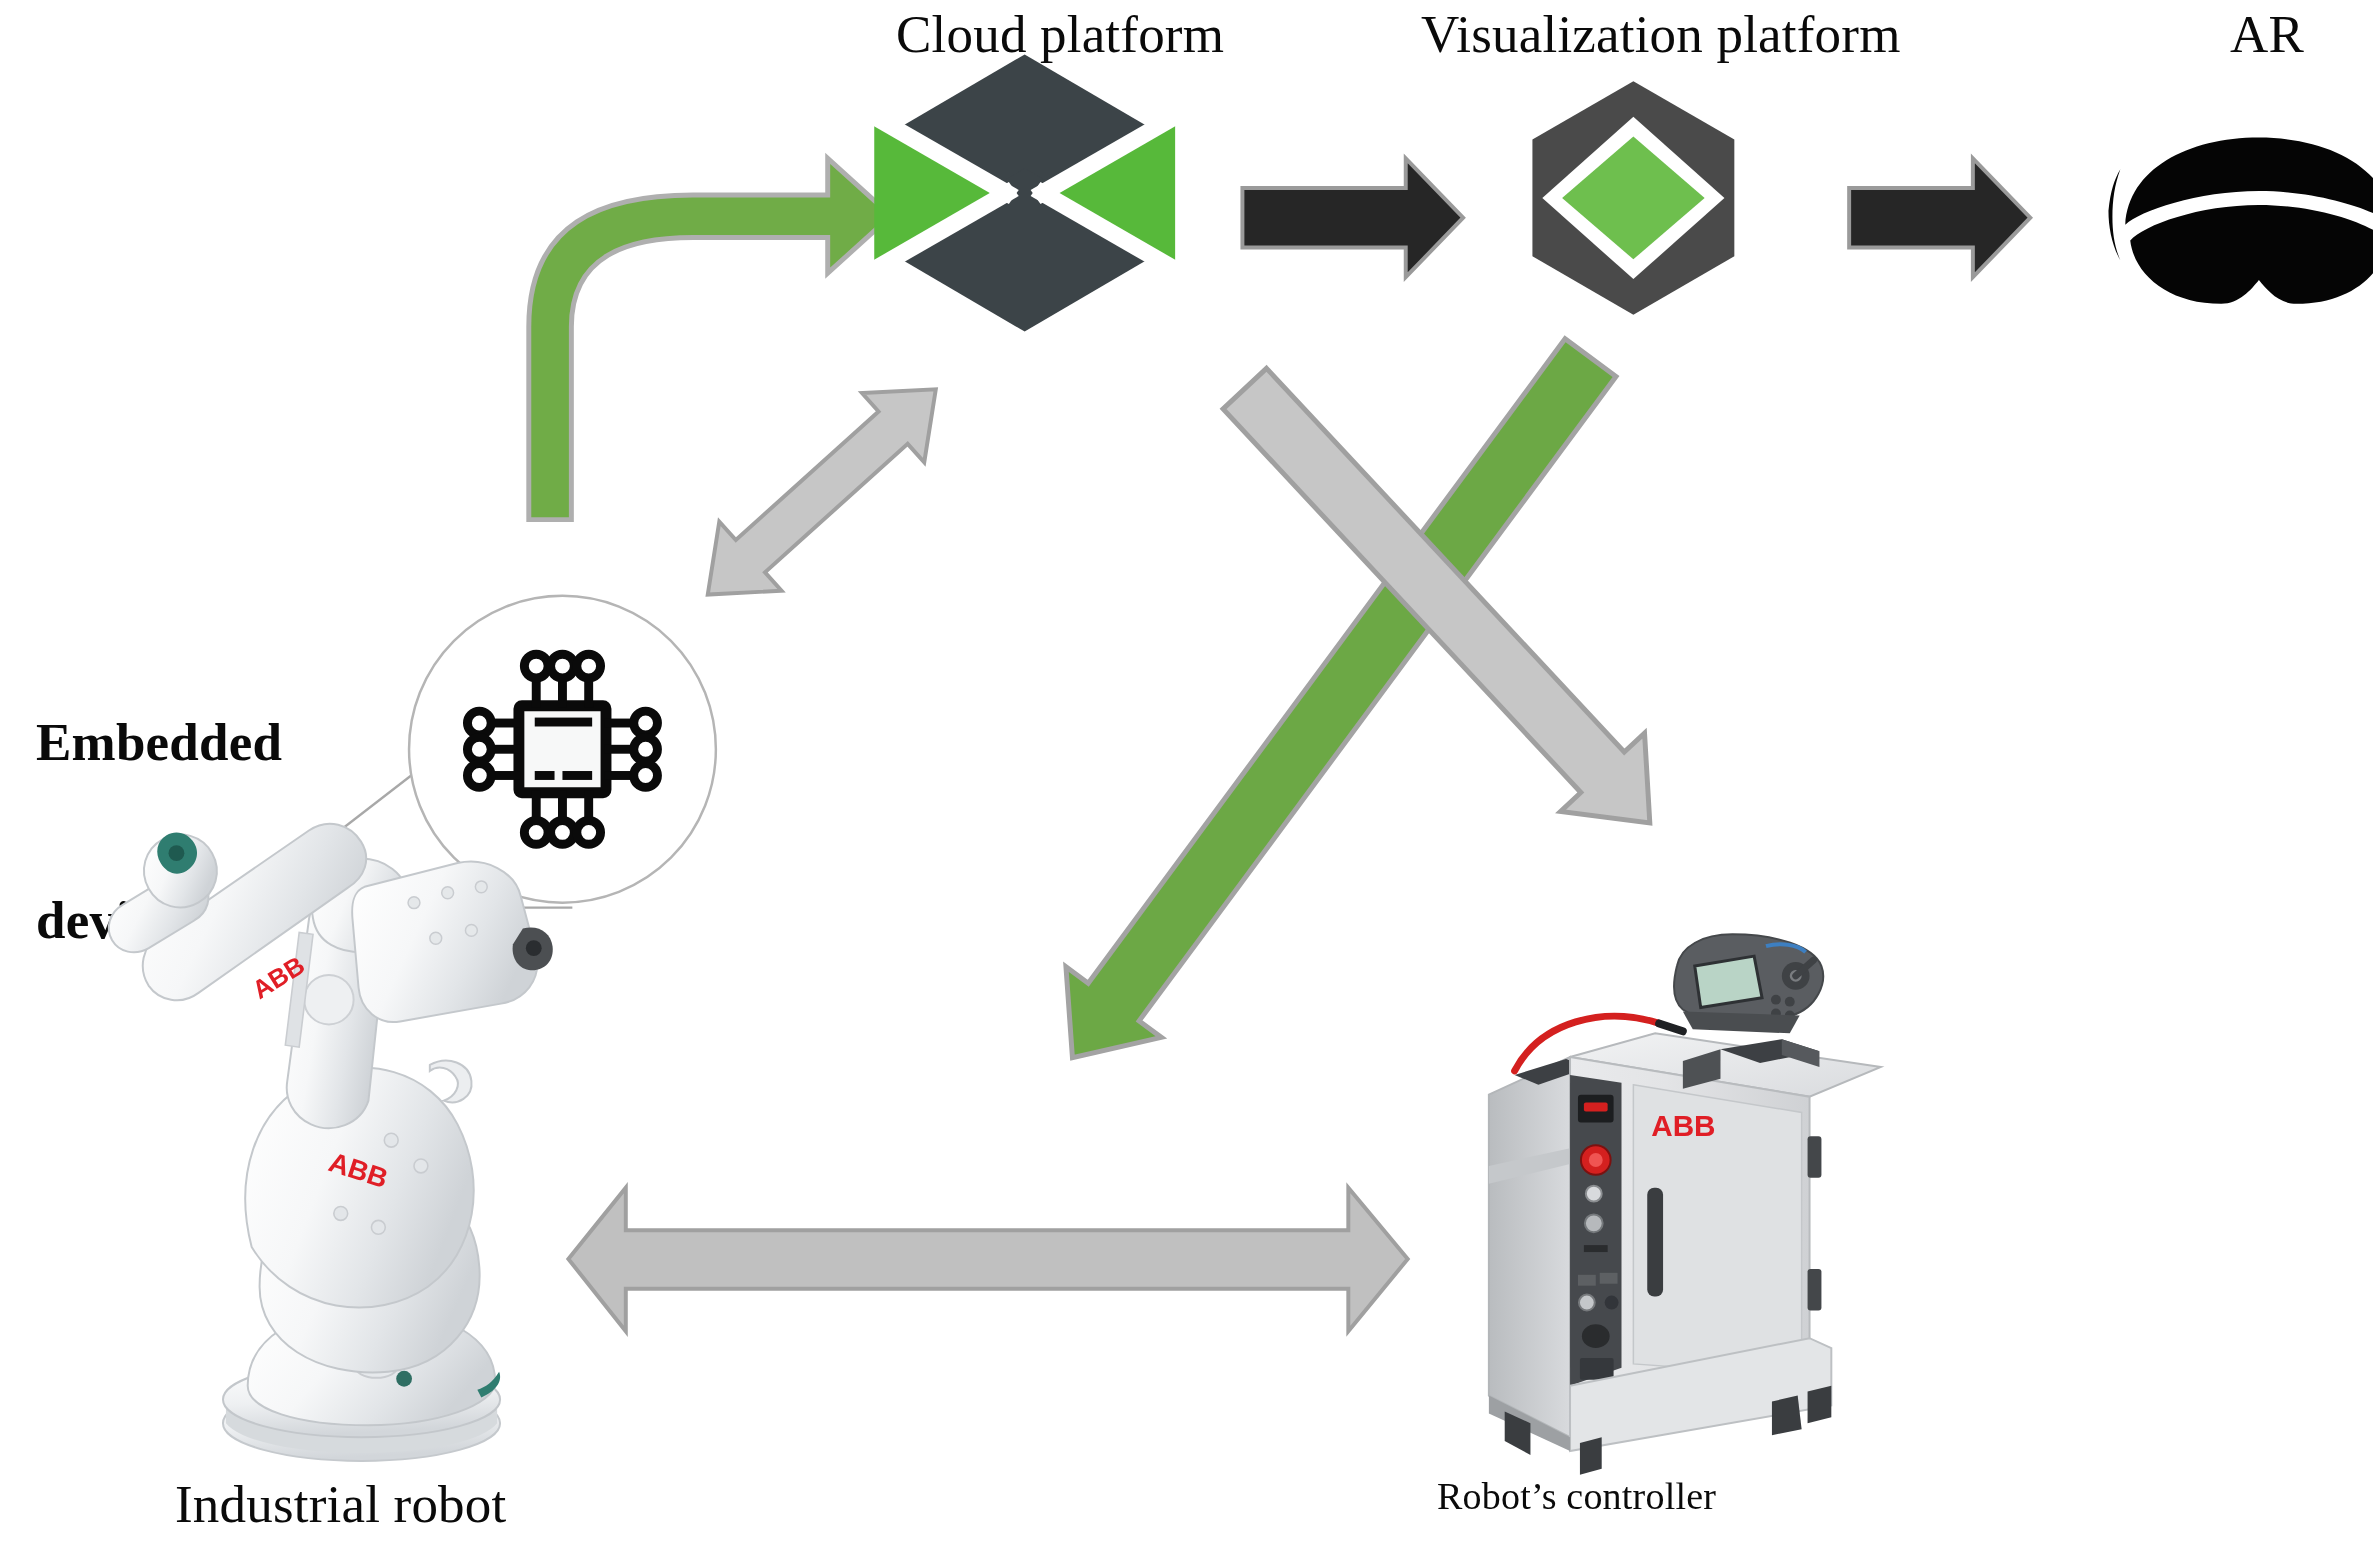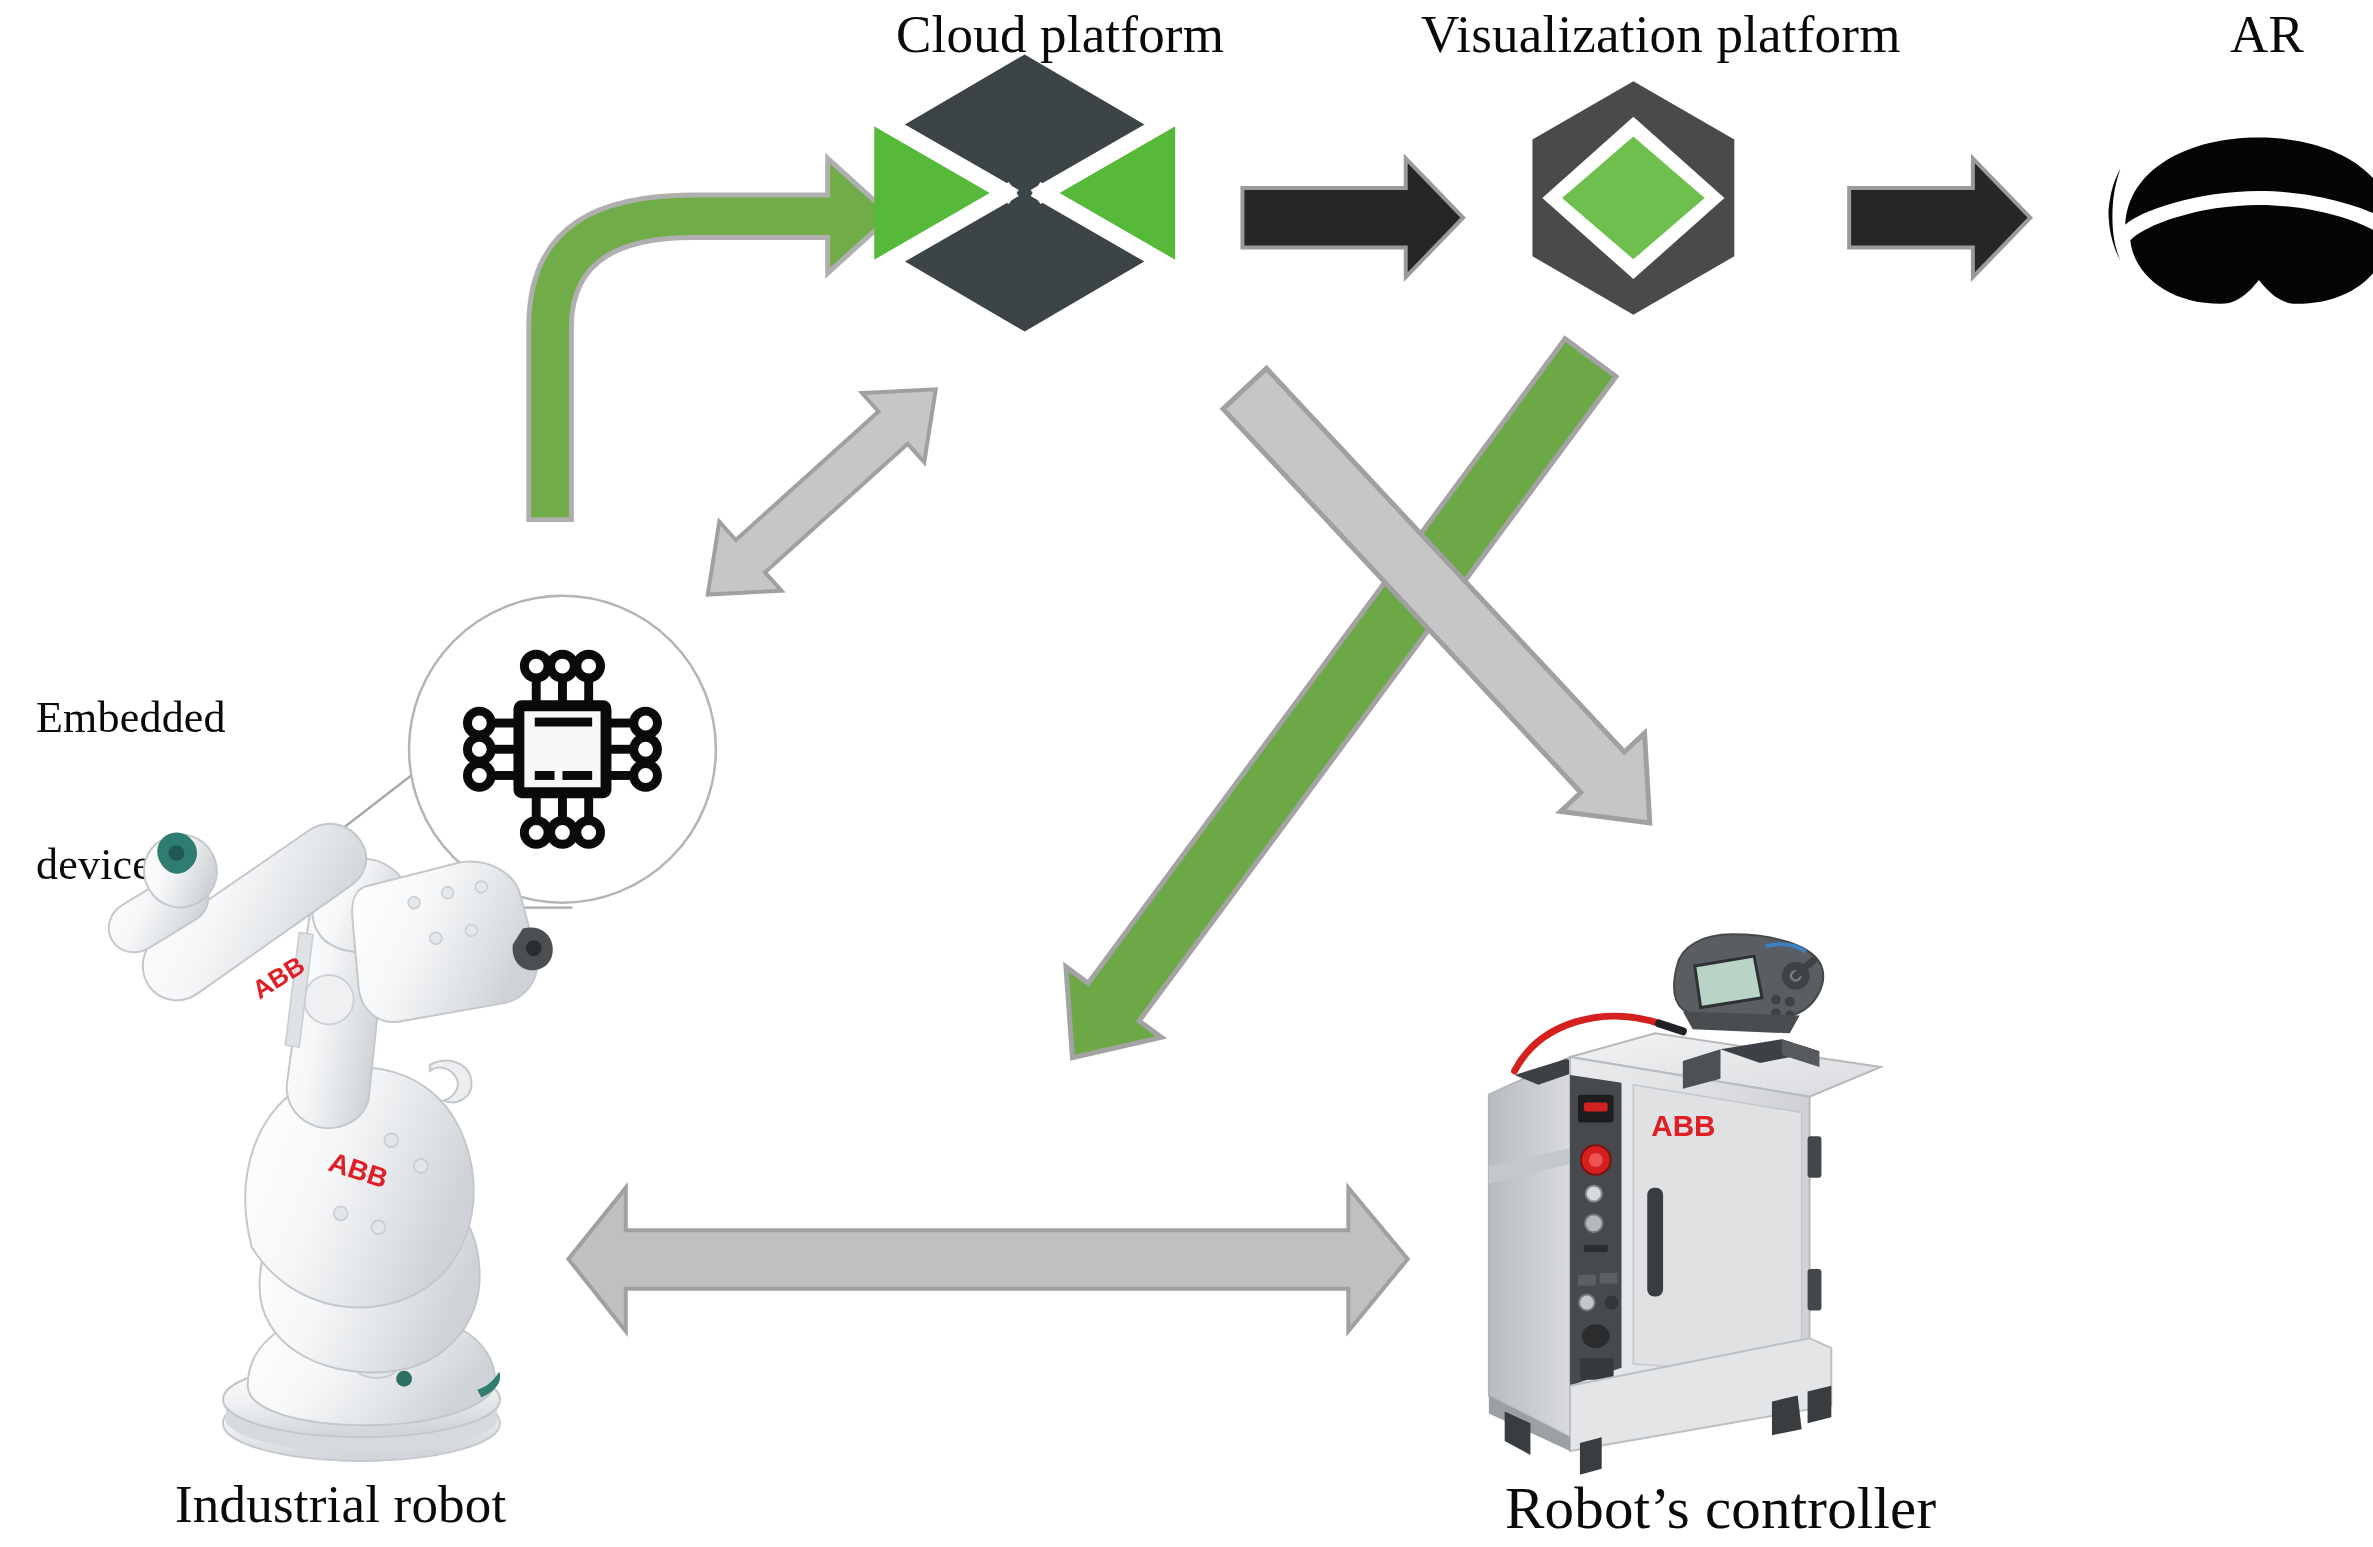--- a/index.html
+++ b/index.html
@@ -30,23 +30,23 @@
     font-family: "Liberation Serif", "DejaVu Serif", serif;
     color: #0a0a0a;
     font-weight: 400;
     white-space: pre;
     line-height: 1.12;
     letter-spacing: 0.2px;
   }
   #label-cloud        { left: 896px;  top: 5px;   font-size: 53px; }
   #label-visualization{ left: 1421px; top: 5px;   font-size: 53px; }
   #label-ar           { left: 2206px; top: 5px;   font-size: 53px; margin-left: 24px; }
-  #label-embedded     { left: 36px;   top: 594px; font-size: 44px; }
+  #label-embedded     { left: 36px;   top: 594px; font-size: 53px; font-weight: bold; }
   #label-robot        { left: 175px;  top: 1475px;font-size: 53px; }
-  #label-controller   { left: 1505px; top: 1475px;font-size: 59px; }
+  #label-controller   { left: 1437px; top: 1475px;font-size: 38px; }
 </style>
 </head>
 <body>
 
 <div id="diagram-root">
 
   <div class="diagram-label" id="label-visualization">Visualization platform</div>
 
   <div class="diagram-label" id="label-cloud">Cloud platform</div>
 

